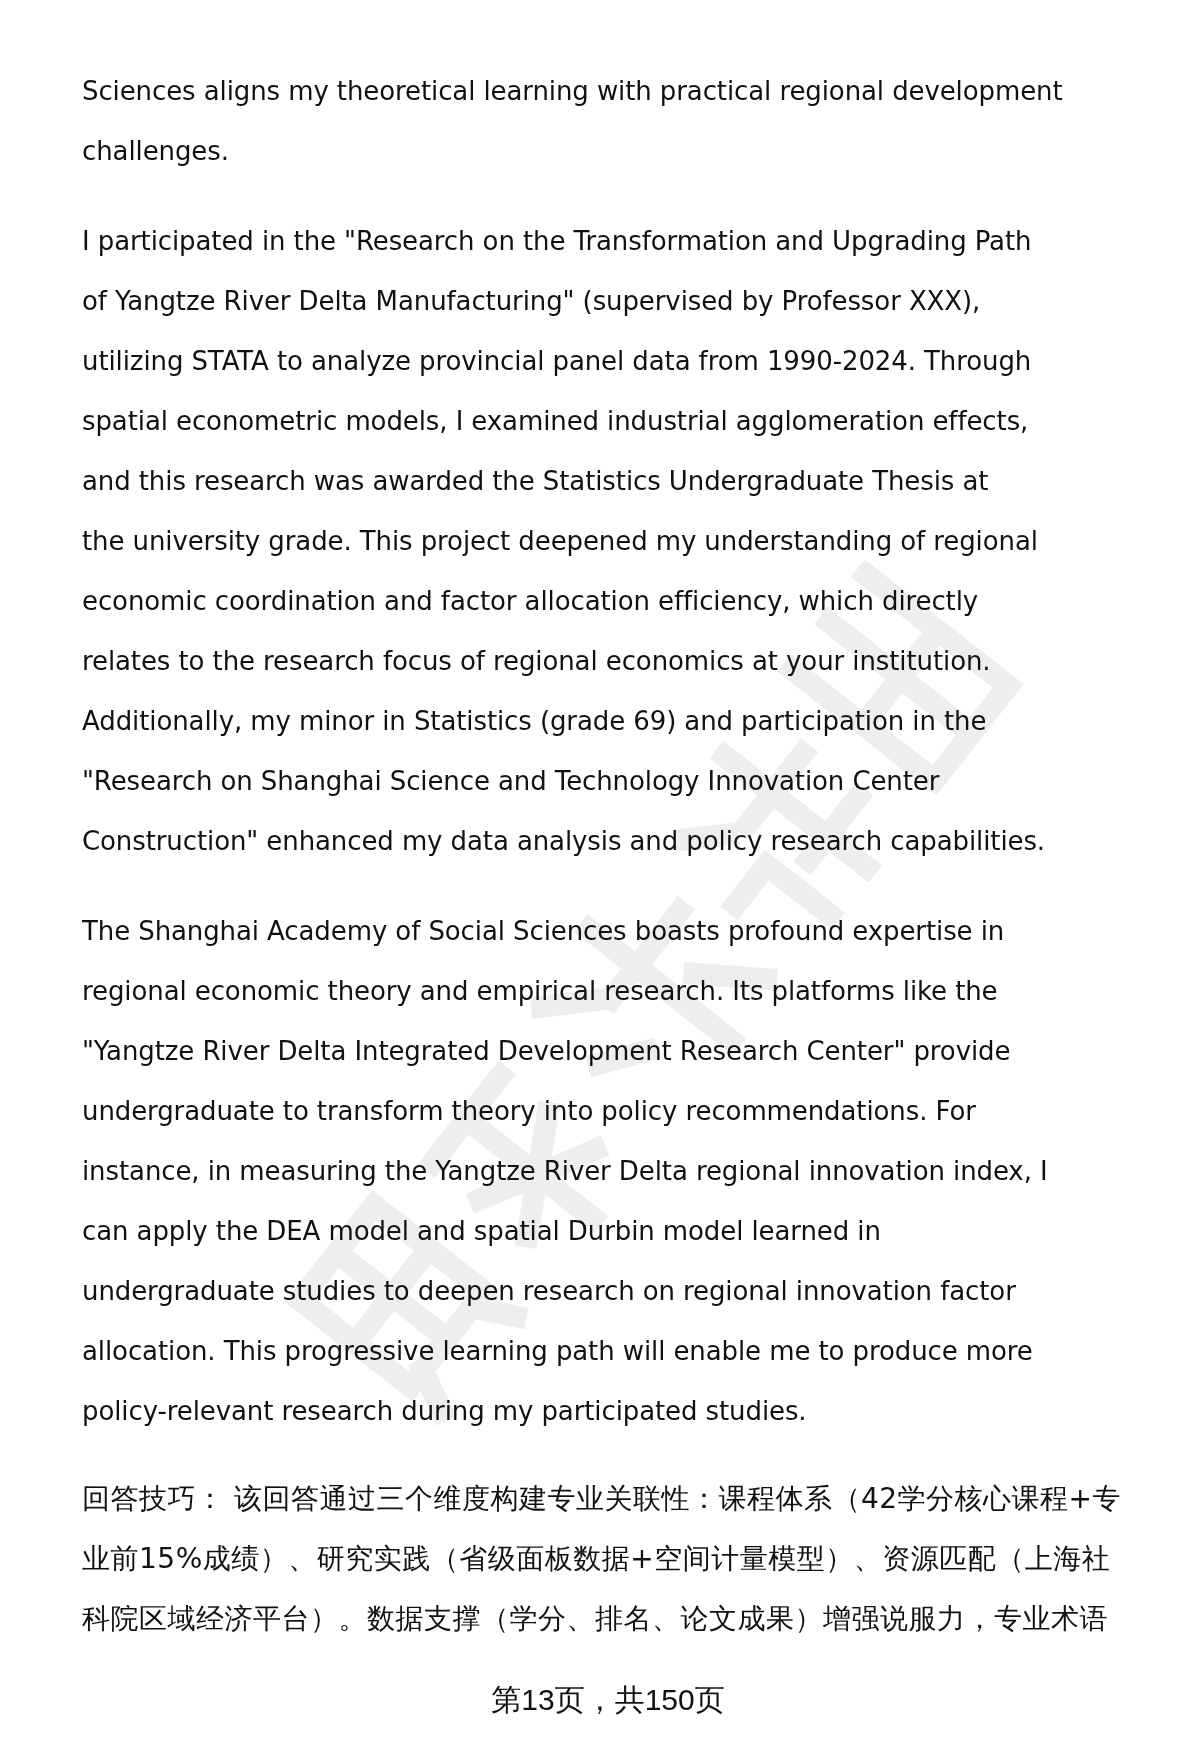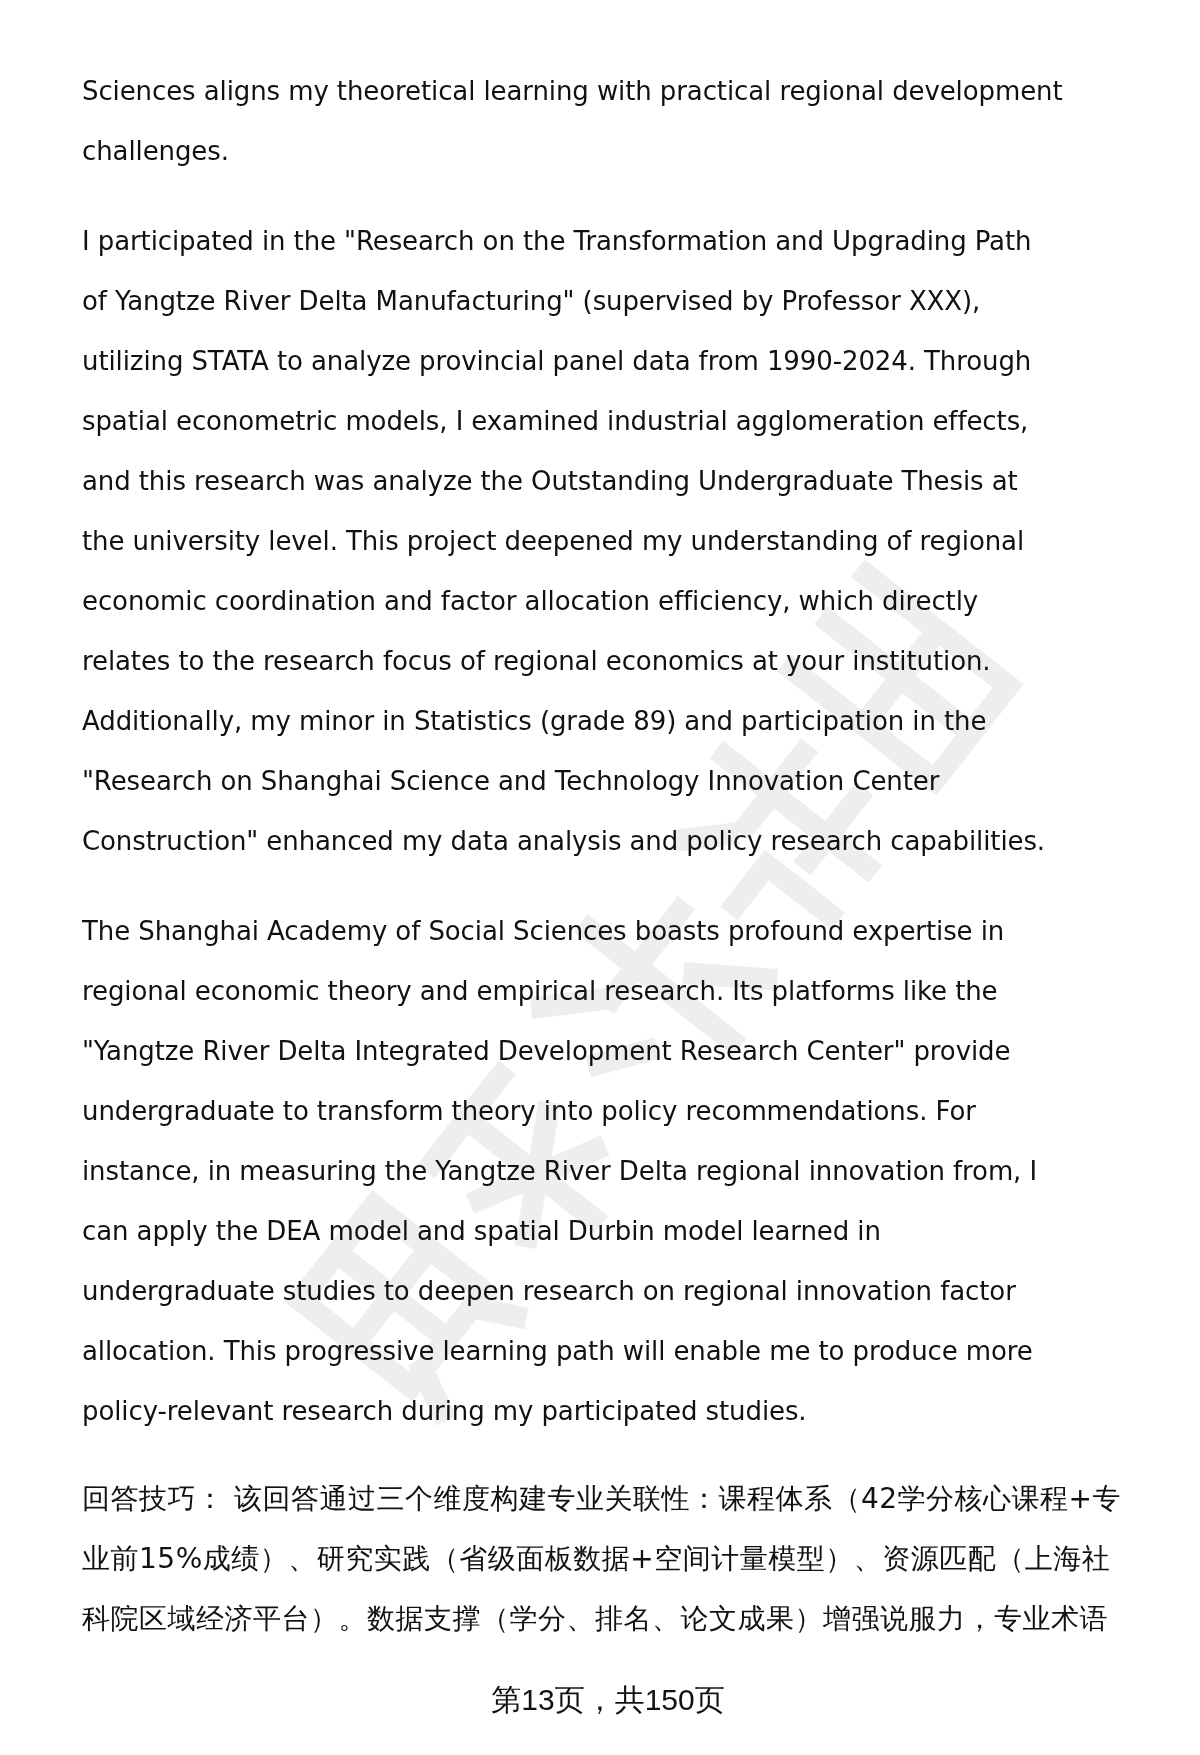--- a/index.html
+++ b/index.html
@@ -32,35 +32,35 @@
   <div>
     <div class="line" style="top:76px">Sciences aligns my theoretical learning with practical regional development</div>
     <div class="line" style="top:136px">challenges.</div>
   </div>
 
   <div>
     <div class="line" style="top:226px">I participated in the "Research on the Transformation and Upgrading Path</div>
     <div class="line" style="top:286px">of Yangtze River Delta Manufacturing" (supervised by Professor XXX),</div>
     <div class="line" style="top:346px">utilizing STATA to analyze provincial panel data from 1990-2024. Through</div>
     <div class="line" style="top:406px">spatial econometric models, I examined industrial agglomeration effects,</div>
-    <div class="line" style="top:466px">and this research was analyze the Outstanding Undergraduate Thesis at</div>
-    <div class="line" style="top:526px">the university level. This project deepened my understanding of regional</div>
+    <div class="line" style="top:466px">and this research was awarded the Statistics Undergraduate Thesis at</div>
+    <div class="line" style="top:526px">the university grade. This project deepened my understanding of regional</div>
     <div class="line" style="top:586px">economic coordination and factor allocation efficiency, which directly</div>
     <div class="line" style="top:646px">relates to the research focus of regional economics at your institution.</div>
-    <div class="line" style="top:706px">Additionally, my minor in Statistics (grade 89) and participation in the</div>
+    <div class="line" style="top:706px">Additionally, my minor in Statistics (grade 69) and participation in the</div>
     <div class="line" style="top:766px">"Research on Shanghai Science and Technology Innovation Center</div>
     <div class="line" style="top:826px">Construction" enhanced my data analysis and policy research capabilities.</div>
   </div>
 
   <div>
     <div class="line" style="top:916px">The Shanghai Academy of Social Sciences boasts profound expertise in</div>
     <div class="line" style="top:976px">regional economic theory and empirical research. Its platforms like the</div>
     <div class="line" style="top:1036px">"Yangtze River Delta Integrated Development Research Center" provide</div>
     <div class="line" style="top:1096px">undergraduate to transform theory into policy recommendations. For</div>
-    <div class="line" style="top:1156px">instance, in measuring the Yangtze River Delta regional innovation from, I</div>
+    <div class="line" style="top:1156px">instance, in measuring the Yangtze River Delta regional innovation index, I</div>
     <div class="line" style="top:1216px">can apply the DEA model and spatial Durbin model learned in</div>
     <div class="line" style="top:1276px">undergraduate studies to deepen research on regional innovation factor</div>
     <div class="line" style="top:1336px">allocation. This progressive learning path will enable me to produce more</div>
     <div class="line" style="top:1396px">policy-relevant research during my participated studies.</div>
   </div>
 
   <div>
     <div class="line zh" style="top:1484px">回答技巧： 该回答通过三个维度构建专业关联性：课程体系（42学分核心课程+专</div>
     <div class="line zh" style="top:1544px">业前15%成绩）、研究实践（省级面板数据+空间计量模型）、资源匹配（上海社</div>
     <div class="line zh" style="top:1604px">科院区域经济平台）。数据支撑（学分、排名、论文成果）增强说服力，专业术语</div>

